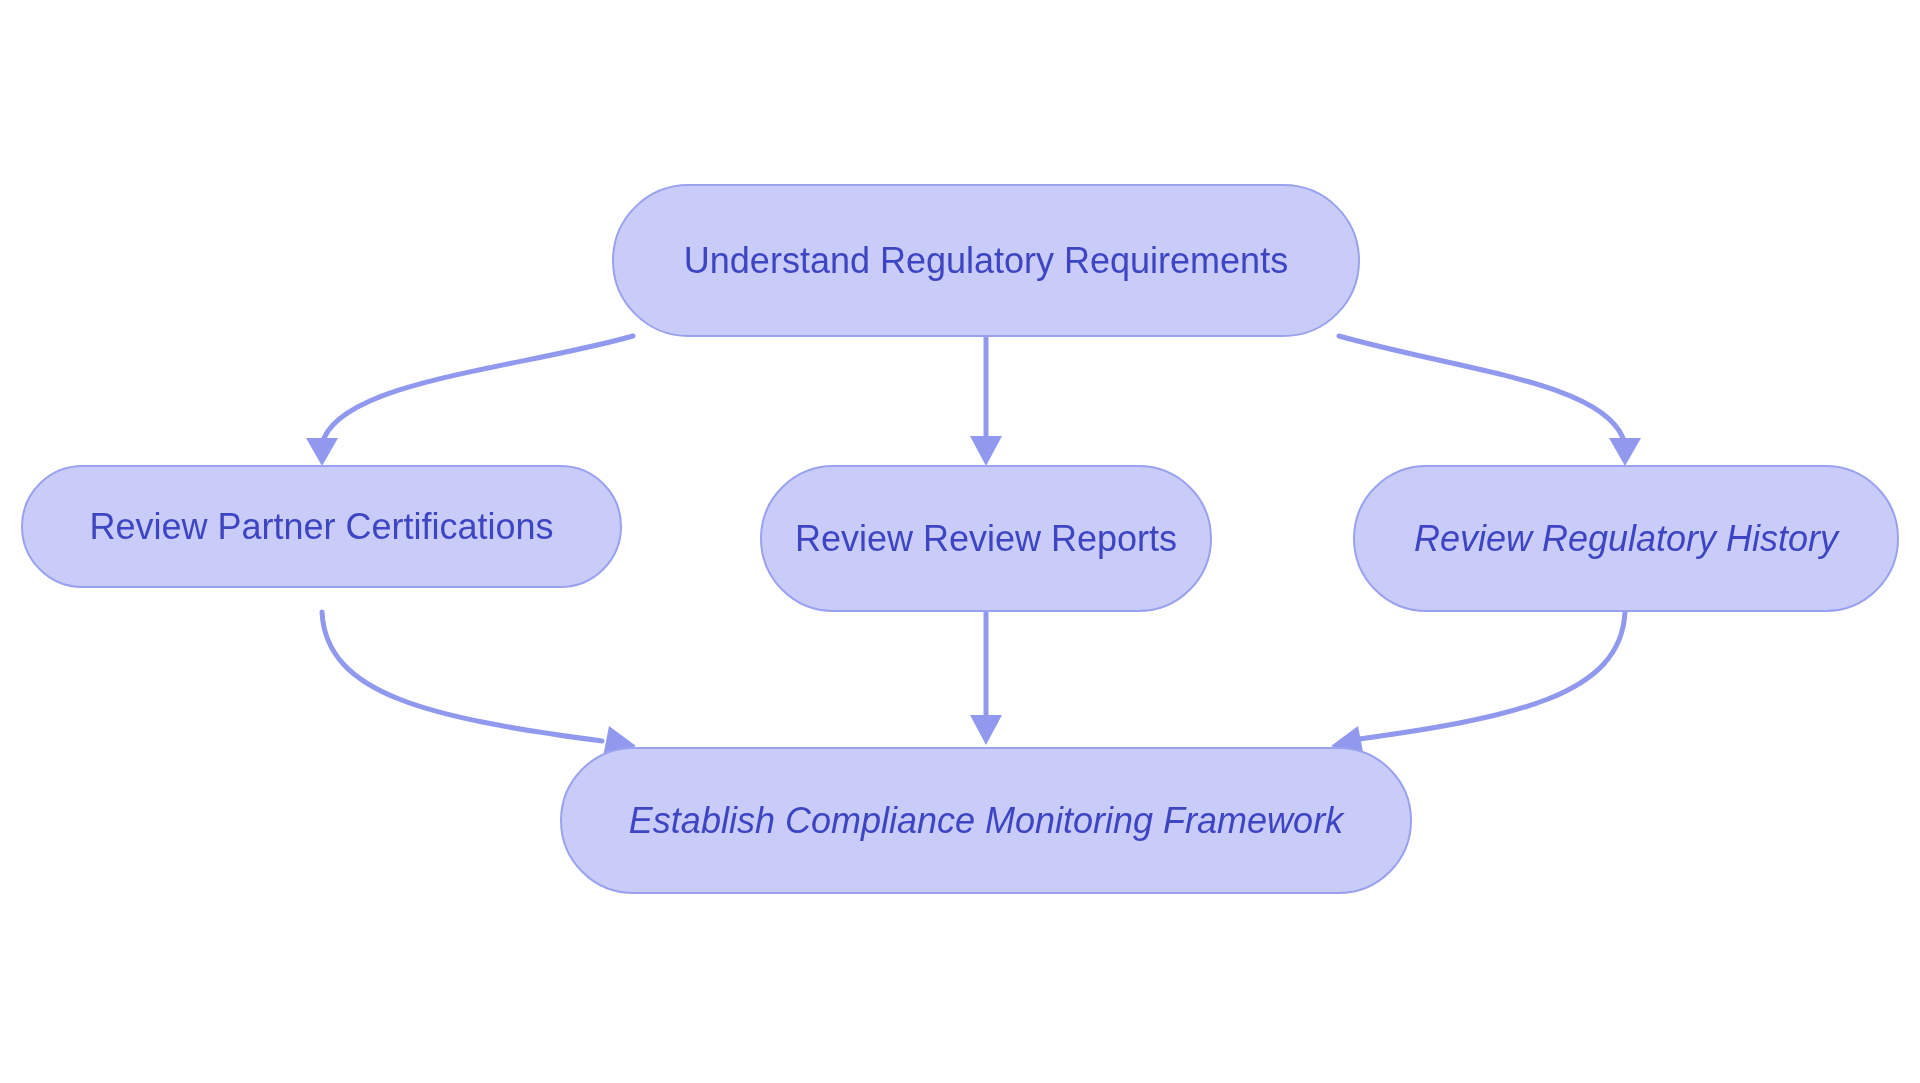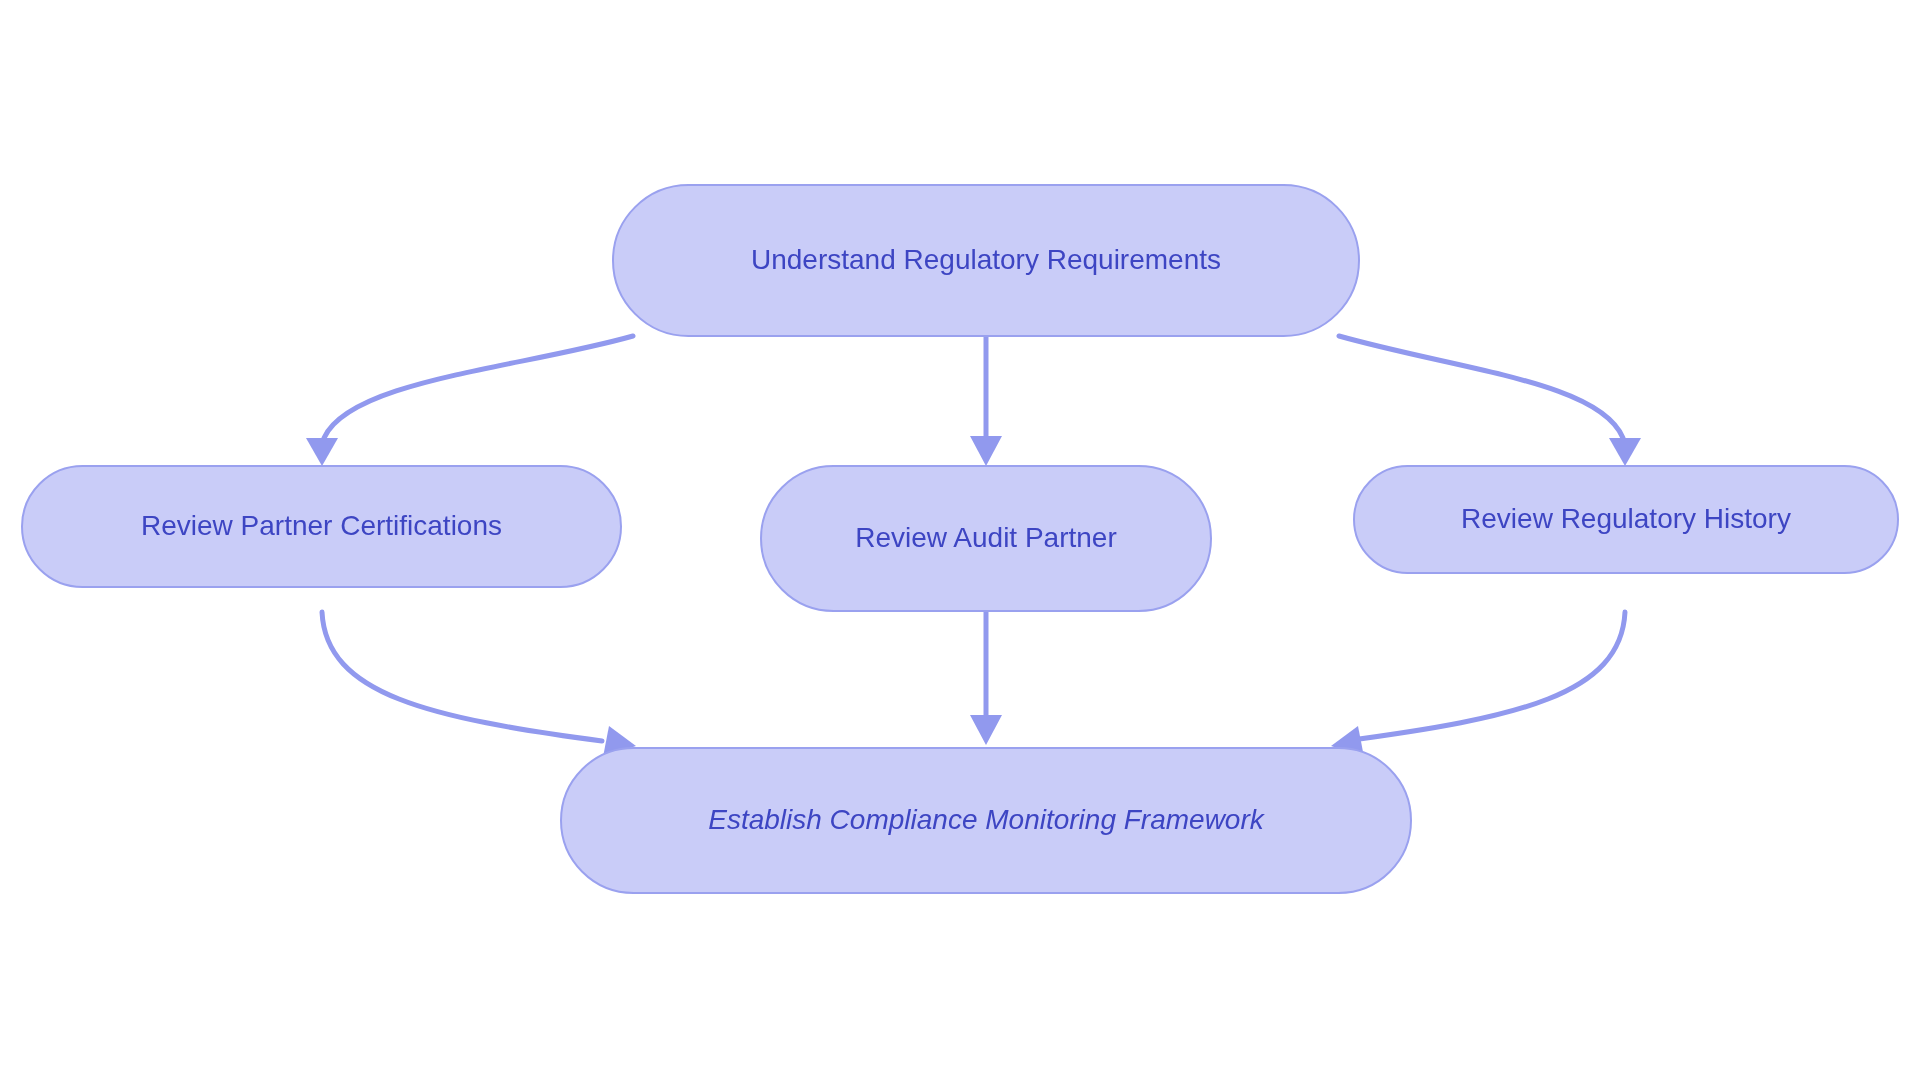--- a/index.html
+++ b/index.html
@@ -36,29 +36,29 @@
     position: absolute;
     box-sizing: border-box;
     background: var(--node-fill, #c9ccf8);
     border: 2px solid var(--node-border, #9aa1ef);
     border-radius: 80px;
     display: flex;
     align-items: center;
     justify-content: center;
     text-align: center;
     color: var(--text-color, #3d45c3);
-    font-size: 28px;
+    font-size: 36px;
     line-height: 1.1;
     letter-spacing: 0px;
     white-space: nowrap;
   }
   #node-understand { left: 612px; top: 184px; width: 748px; height: 153px; }
   #node-partner    { left: 21px;  top: 465px; width: 601px; height: 123px; }
   #node-audit      { left: 760px; top: 465px; width: 452px; height: 147px; }
-  #node-history    { left: 1353px; top: 465px; width: 546px; height: 109px; }
+  #node-history    { left: 1353px; top: 465px; width: 546px; height: 147px; font-style: italic; }
   #node-framework  { left: 560px; top: 747px; width: 852px; height: 147px; font-style: italic; }
 </style>
 </head>
 <body>
 
 <div class="canvas">
 
   <svg class="edges" viewBox="0 0 1920 1083" xmlns="http://www.w3.org/2000/svg">
 
     <g>
@@ -94,21 +94,21 @@
 
   <div class="node" id="node-understand">
     <span>Understand Regulatory Requirements</span>
   </div>
 
   <div class="node" id="node-partner">
     <span>Review Partner Certifications</span>
   </div>
 
   <div class="node" id="node-audit">
-    <span>Review Audit Partner</span>
+    <span>Review Review Reports</span>
   </div>
 
   <div class="node" id="node-history">
     <span>Review Regulatory History</span>
   </div>
 
   <div class="node" id="node-framework">
     <span>Establish Compliance Monitoring Framework</span>
   </div>
 

